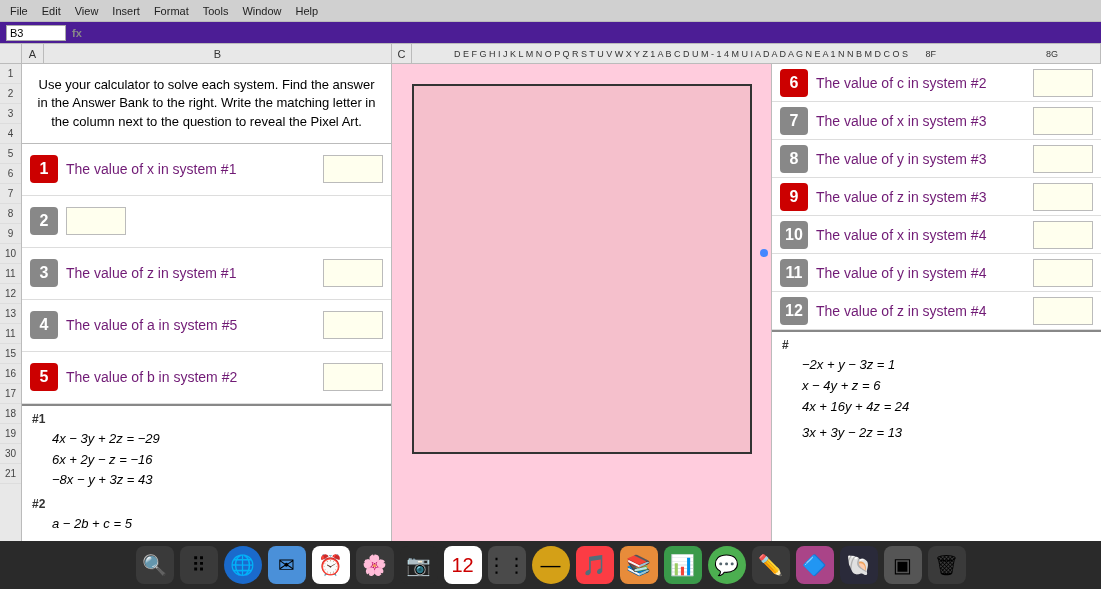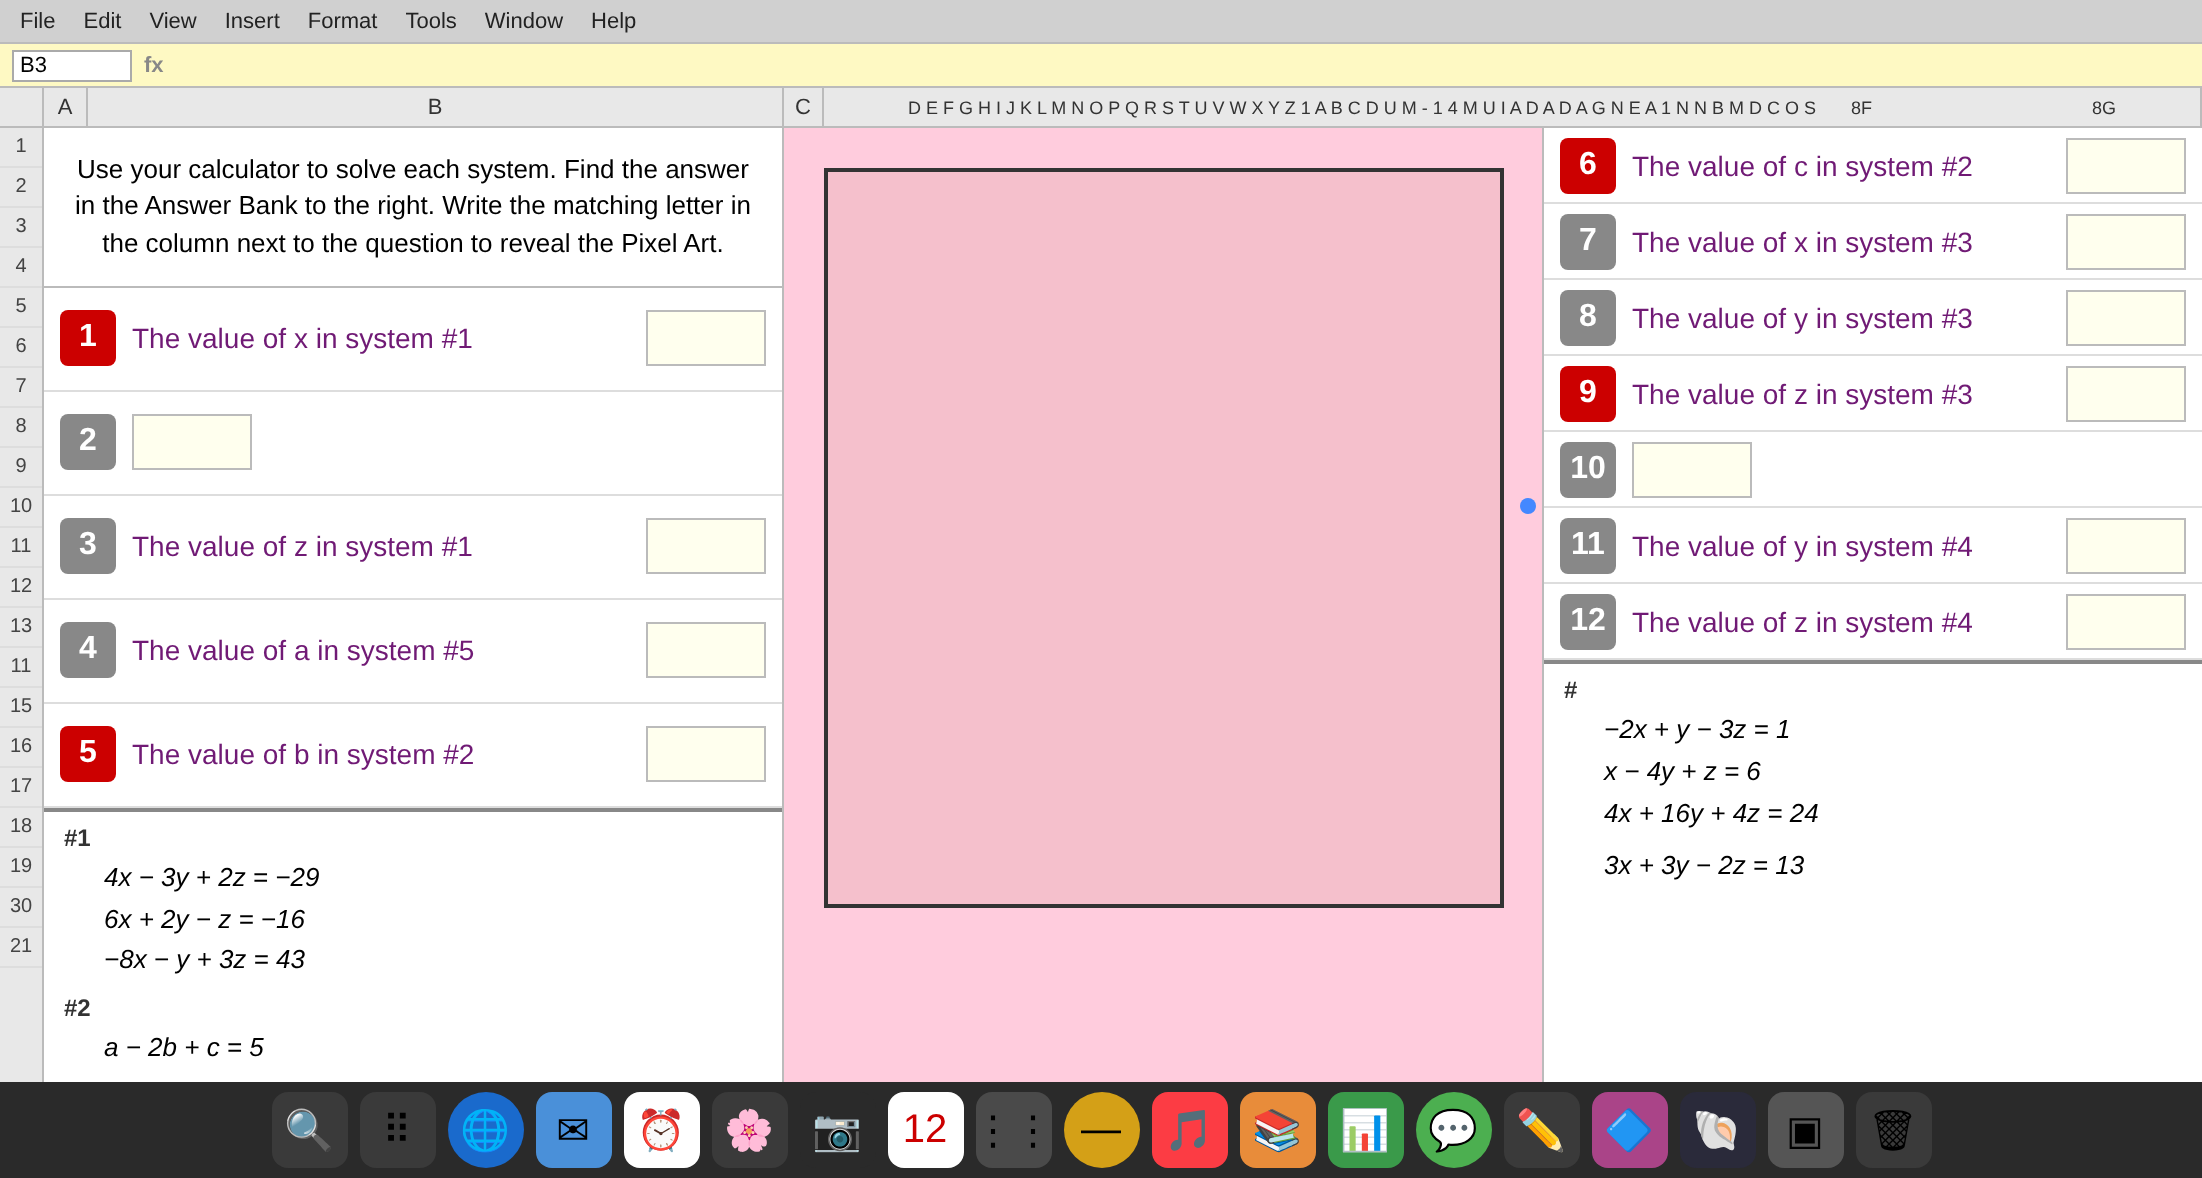--- a/index.html
+++ b/index.html
@@ -209,21 +209,21 @@
       color: #222;
     }
 
     .toolbar-item {
       padding: 1px 6px;
       cursor: pointer;
     }
 
     .formula-bar {
       height: 22px;
-      background: #fef9c3;
+      background: #4c1d95;
       border-bottom: 1px solid #bbb;
       display: flex;
       align-items: center;
       padding: 0 6px;
       font-size: 11px;
     }
 
     .name-box {
       width: 60px;
       border: 1px solid #aaa;
@@ -366,20 +366,21 @@
           <span class="question-text">The value of y in system #3</span>
           <input class="answer-box" type="text" style="">
         </div>
         <div class="right-question-row">
           <div class="question-number q-red">9</div>
           <span class="question-text">The value of z in system #3</span>
           <input class="answer-box" type="text" style="">
         </div>
         <div class="right-question-row">
           <div class="question-number q-gray">10</div>
+          <span class="question-text">The value of x in system #4</span>
           <input class="answer-box" type="text" style="">
         </div>
         <div class="right-question-row">
           <div class="question-number q-gray">11</div>
           <span class="question-text">The value of y in system #4</span>
           <input class="answer-box" type="text" style="">
         </div>
         <div class="right-question-row">
           <div class="question-number q-gray">12</div>
           <span class="question-text">The value of z in system #4</span>

